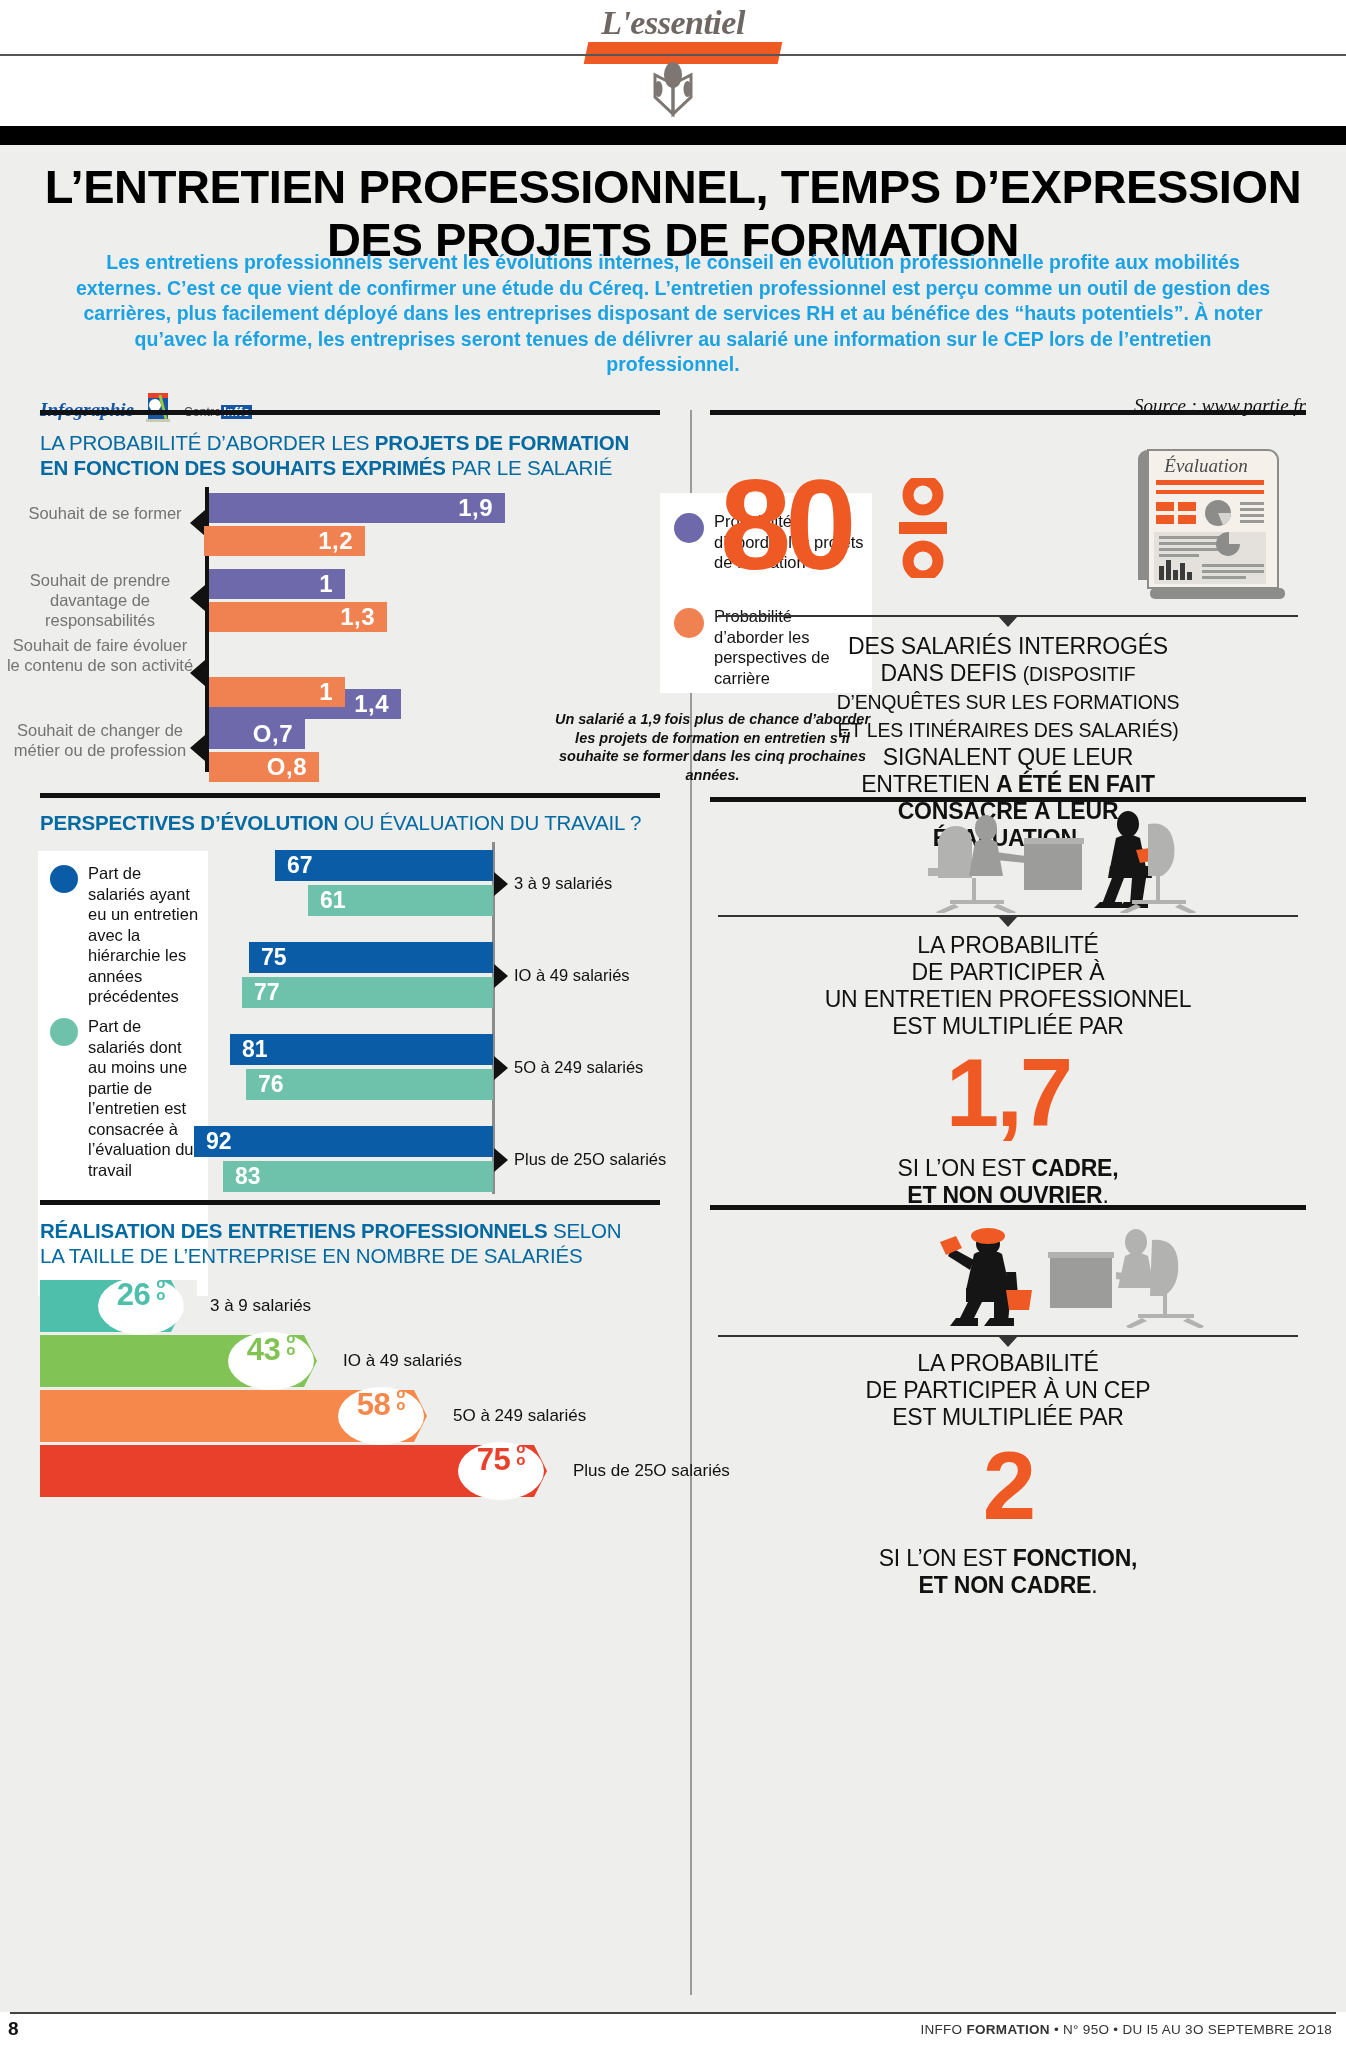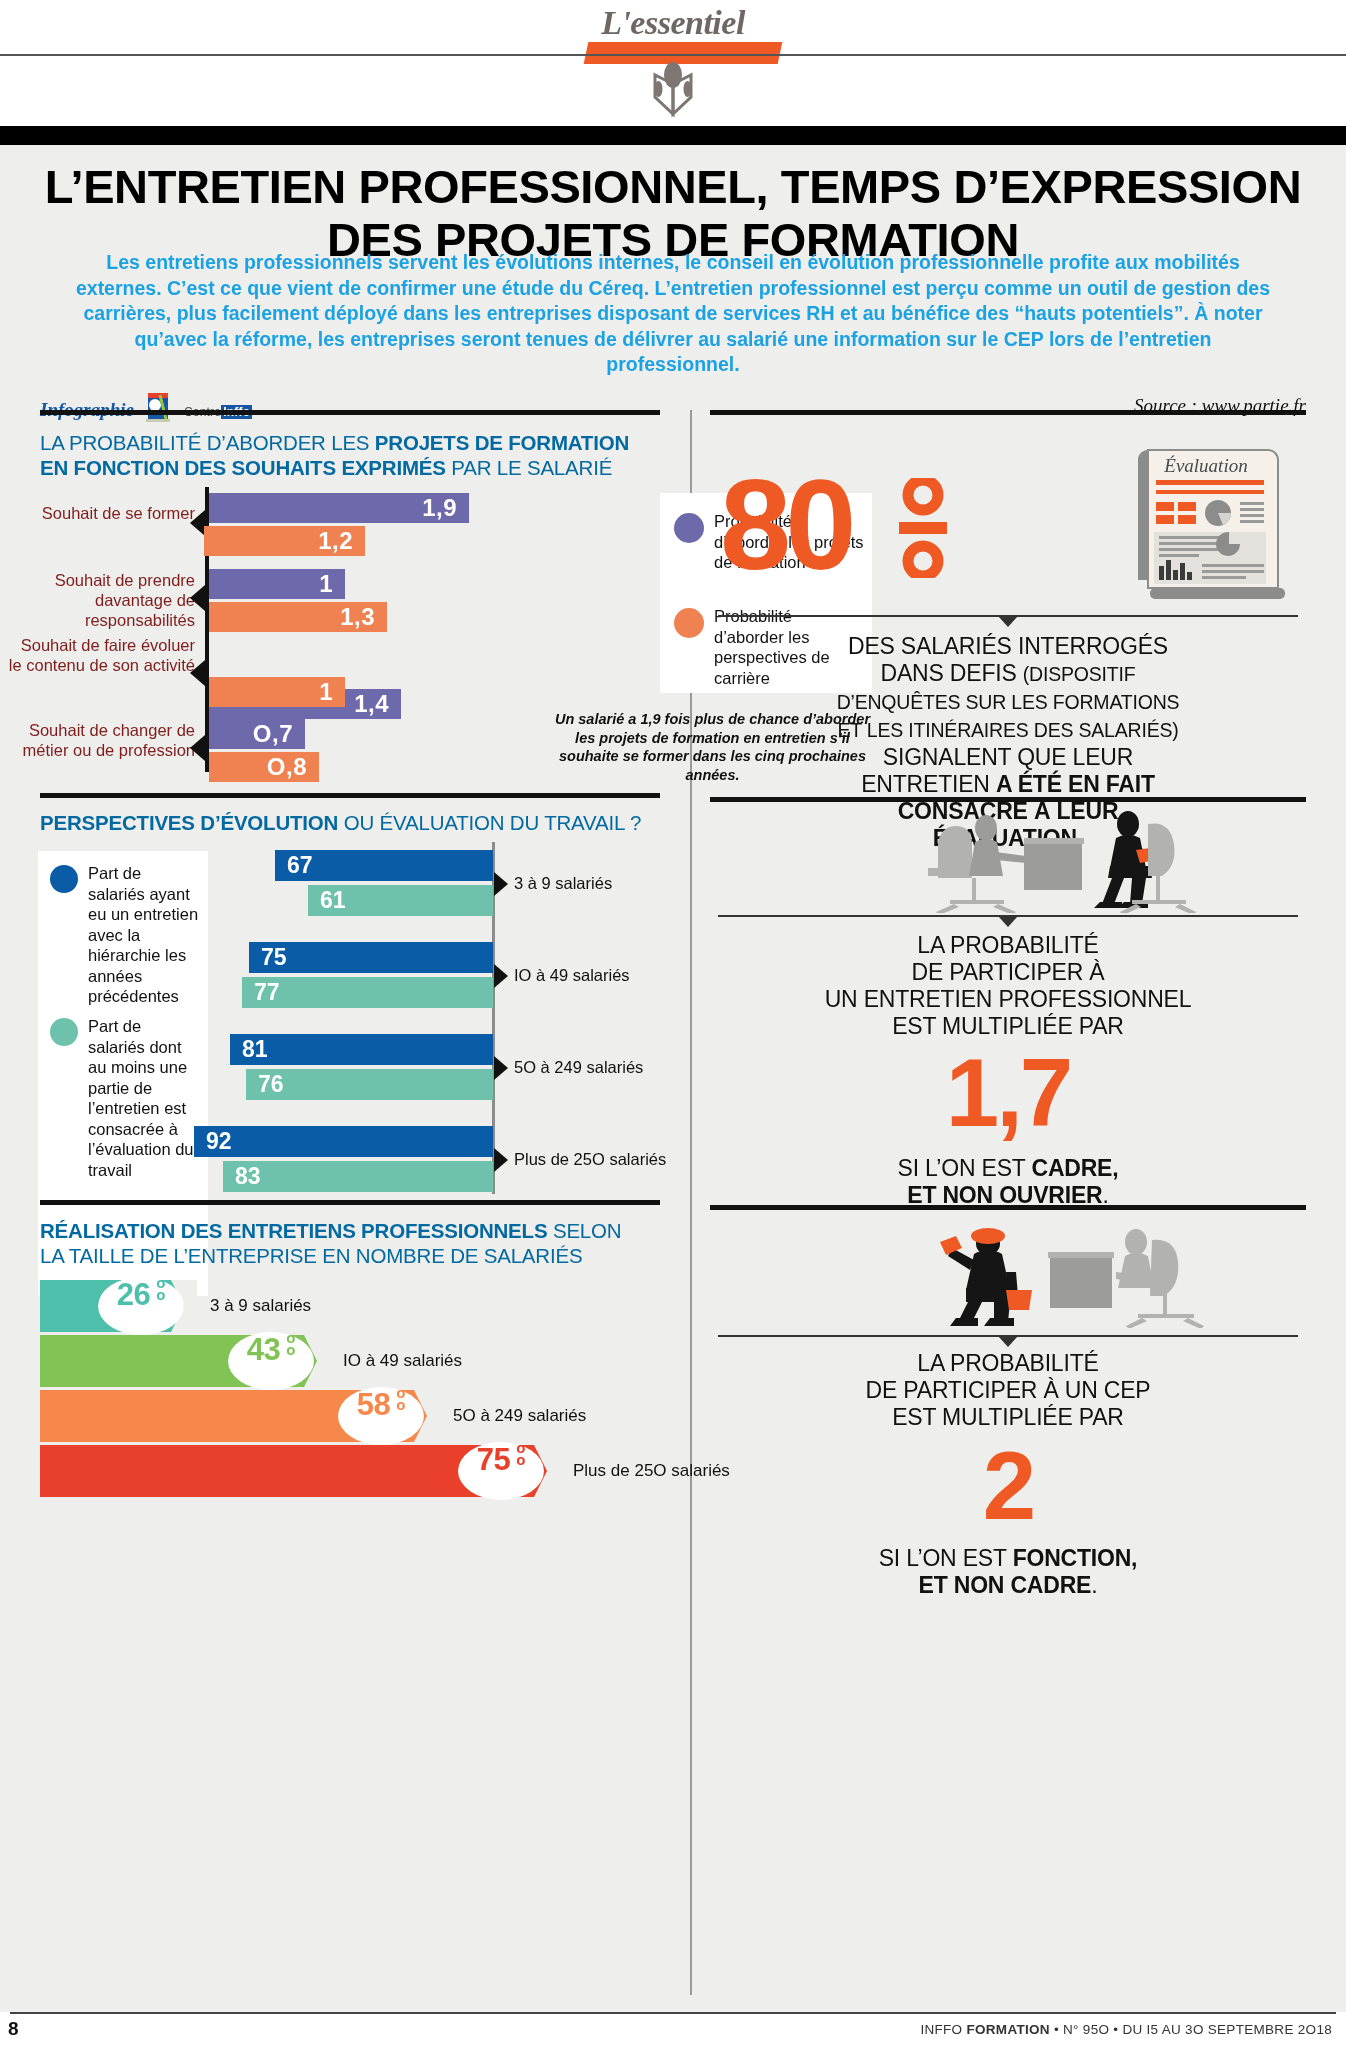--- a/index.html
+++ b/index.html
@@ -59,21 +59,21 @@
   .sec-title{position:absolute;font-size:20.5px;line-height:25px;color:#0369a1;letter-spacing:-.2px;}
   .sec-title b{font-weight:700;}
 
   
   .c1-axis{position:absolute;left:205px;top:342px;width:4px;height:285px;background:#111;}
   .bar{position:absolute;height:30px;display:flex;align-items:center;justify-content:flex-end;}
   .bar .v{color:#fff;font-weight:700;font-size:24px;padding-right:12px;letter-spacing:.5px;}
   .purple{background:#6e69ab;}
   .orange{background:#f08151;}
   .cat-label{
-    position:absolute;right:0;text-align:right;font-size:16.5px;line-height:20px;color:#7f1d1d;
+    position:absolute;right:0;text-align:center;font-size:16.5px;line-height:20px;color:#737373;
     width:180px;
   }
   .arrow-l{
     position:absolute;width:0;height:0;border-top:13px solid transparent;
     border-bottom:13px solid transparent;border-right:15px solid #111;
   }
   .legend-box{position:absolute;left:660px;top:348px;width:212px;height:200px;background:#fff;}
   .legend-item{position:absolute;display:flex;gap:10px;}
   .dot{width:30px;height:30px;border-radius:50%;flex:none;margin-top:2px;}
   .legend-text{font-size:16.5px;line-height:20.5px;color:#111;}
@@ -188,21 +188,21 @@
     <div class="lrule" style="left:40px;top:265px;width:620px;"></div>
     <div class="sec-title" style="left:40px;top:285px;width:640px;">
       <span>LA PROBABILITÉ D’ABORDER LES </span><b>PROJETS DE FORMATION</b><br>
       <b>EN FONCTION DES SOUHAITS EXPRIMÉS</b><span> PAR LE SALARIÉ</span>
     </div>
 
     <div class="c1-axis"></div>
 
     <div class="cat-label" style="left:15px;top:358px;">Souhait de se former</div>
     <div class="arrow-l" style="left:190px;top:365px;"></div>
-    <div class="bar purple" style="left:209px;top:348px;width:260px;">
+    <div class="bar purple" style="left:209px;top:348px;width:260px;padding-left:36px;">
       <span class="v">1,9</span>
     </div>
     <div class="bar orange" style="left:204px;top:381px;width:161px;">
       <span class="v">1,2</span>
     </div>
 
     <div class="cat-label" style="left:5px;top:425px;width:190px;">Souhait de prendre davantage de responsabilités</div>
     <div class="arrow-l" style="left:190px;top:440px;"></div>
     <div class="bar purple" style="left:209px;top:424px;width:136px;">
       <span class="v">1</span>

